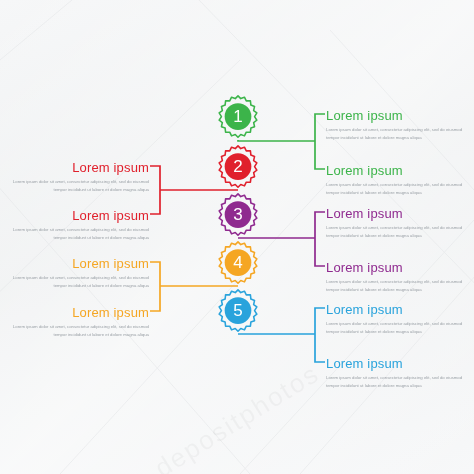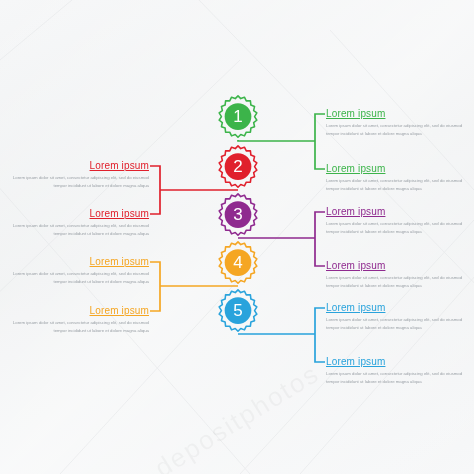--- a/index.html
+++ b/index.html
@@ -51,25 +51,24 @@
     position:absolute;left:0;top:0;width:46px;height:46px;
     display:flex;align-items:center;justify-content:center;
     font-size:17px;color:#ffffff;font-weight:400;
     letter-spacing:0;
     pointer-events:none;
   }
 
   
   .block{position:absolute;width:148px;}
   .block .head{
-    font-size:10px;
+    font-size:13px;
     letter-spacing:.15px;
     margin:0 0 2.5px 0;
     white-space:nowrap;
-    text-decoration:underline;
   }
   .block .body{
     font-size:4.3px;
     line-height:1.95;
     color:#9aa0a6;
     margin:0;
   }
   .block.right{text-align:left;}
   .block.left{text-align:right;}
 </style>

